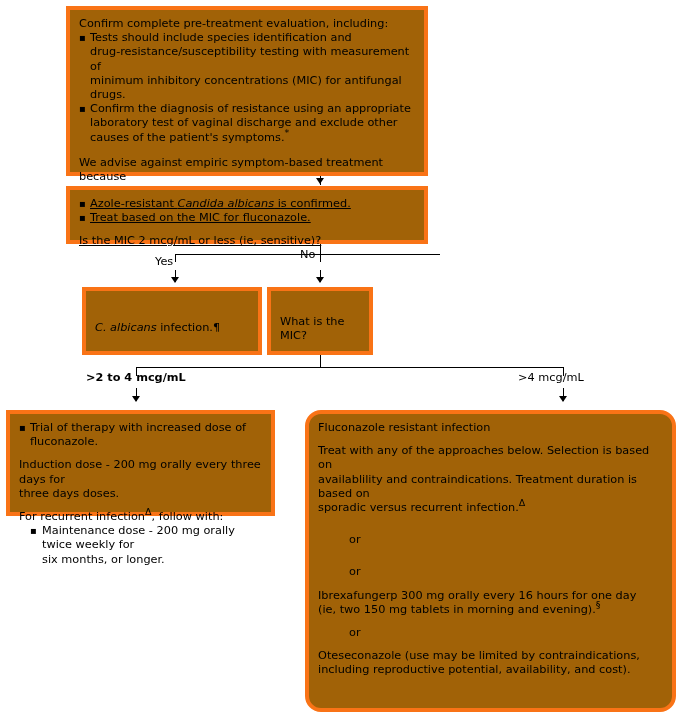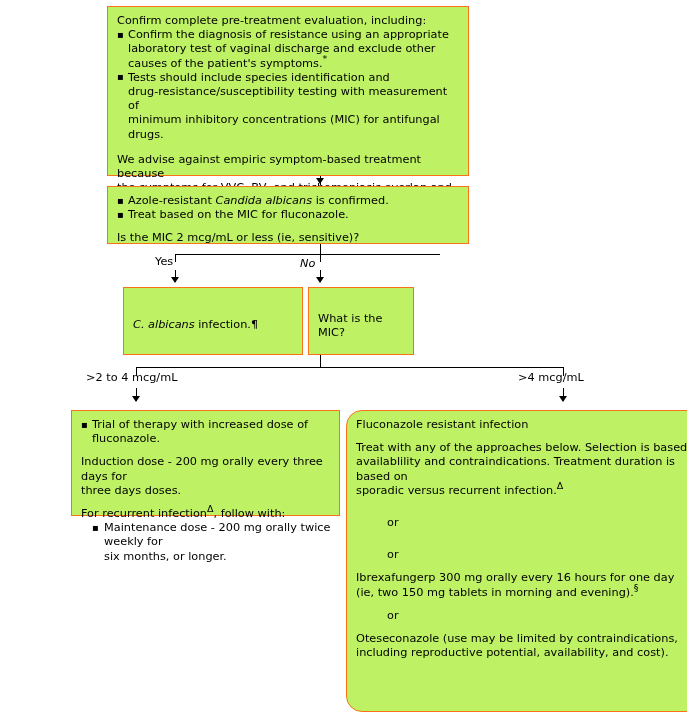--- a/index.html
+++ b/index.html
@@ -13,26 +13,25 @@
   }
   #canvas {
     position: relative;
     width: 687px;
     height: 719px;
     background: #ffffff;
     overflow: hidden;
   }
   .box {
     position: absolute;
-    border: 1px solid #f97316;
+    border: 4px solid #f97316;
     box-sizing: border-box;
-    background: #bef264;
+    background: #a16207;
     font-size: 11.3px;
     line-height: 14.2px;
-    margin-left: 41px;
   }
   .box .pad {
     padding: 7px 8px 7px 9px;
   }
   .para {
     margin: 0 0 0 0;
   }
   .gap {
     height: 11px;
   }
@@ -99,62 +98,62 @@
 </head>
 <body>
 
 <div id="canvas">
 
   <div class="box" style="left:66px; top:6px; width:362px; height:170px;">
     <div class="pad">
       <div class="para">Confirm complete pre-treatment evaluation, including:</div>
       <ul class="blist">
         <li>
+          <span>Tests should include species identification and</span><br>
+          <span>drug-resistance/susceptibility testing with measurement of</span><br>
+          <span>minimum inhibitory concentrations (MIC) for antifungal drugs.</span>
+        </li>
+        <li>
           <span>Confirm the diagnosis of resistance using an appropriate</span><br>
           <span>laboratory test of vaginal discharge and exclude other</span><br>
           <span>causes of the patient's symptoms.</span><span class="sup">*</span>
         </li>
-        <li>
-          <span>Tests should include species identification and</span><br>
-          <span>drug-resistance/susceptibility testing with measurement of</span><br>
-          <span>minimum inhibitory concentrations (MIC) for antifungal drugs.</span>
-        </li>
       </ul>
       <div class="gap"></div>
       <div class="para">
         <span>We advise against empiric symptom-based treatment because</span><br>
         <span>the symptoms for VVC, BV, and trichomoniasis overlap and</span><br>
         <span>cervicitis from sexually transmitted infections such as gonorrhea and</span><br>
         <span>chlamydia can cause abnormal vaginal discharge.</span>
       </div>
     </div>
   </div>
 
   <div class="vline" style="left:320px; top:176px; height:9px;"></div>
   <div class="arrowhead" style="left:316px; top:178px;"></div>
 
-  <div class="box" style="left:66px; top:186px; width:362px; height:58px;">
+  <div class="box" style="left:66px; top:186px; width:362px; height:58px;text-decoration:underline;">
     <div class="pad">
       <ul class="blist">
         <li><span>Azole-resistant </span><span class="ital">Candida albicans</span><span> is confirmed.</span></li>
         <li>Treat based on the MIC for fluconazole.</li>
       </ul>
       <div class="smallgap"></div>
       <div class="para">Is the MIC 2 mcg/mL or less (ie, sensitive)?</div>
     </div>
   </div>
 
   <div class="vline" style="left:320px; top:244px; height:10px;"></div>
   <div class="hline" style="left:175px; top:254px; width:146px;"></div>
   <div class="hline" style="left:320px; top:254px; width:120px;"></div>
   <div class="vline" style="left:175px; top:254px; height:8px;"></div>
   <div class="vline" style="left:320px; top:254px; height:8px;"></div>
 
   <div class="edgelabel centered" style="left:155px; top:255px; width:40px;">Yes</div>
-  <div class="edgelabel centered" style="left:300px; top:257px; width:40px;font-style:italic;">No</div>
+  <div class="edgelabel centered" style="left:300px; top:248px; width:40px;">No</div>
 
   <div class="vline" style="left:175px; top:270px; height:12px;"></div>
   <div class="arrowhead" style="left:171px; top:277px;"></div>
   <div class="vline" style="left:320px; top:270px; height:12px;"></div>
   <div class="arrowhead" style="left:316px; top:277px;"></div>
 
   <div class="box" style="left:82px; top:287px; width:180px; height:68px;">
     <div class="pad">
       <div class="smallgap"></div>
       <div class="para">
@@ -169,29 +168,29 @@
       <div class="para">What is the MIC?</div>
     </div>
   </div>
 
   <div class="vline" style="left:320px; top:355px; height:12px;"></div>
   <div class="hline" style="left:136px; top:367px; width:185px;"></div>
   <div class="hline" style="left:320px; top:367px; width:244px;"></div>
   <div class="vline" style="left:136px; top:367px; height:9px;"></div>
   <div class="vline" style="left:563px; top:367px; height:9px;"></div>
 
-  <div class="edgelabel centered" style="left:86px; top:371px; width:100px;">&gt;2 to 4 mcg/mL</div>
+  <div class="edgelabel centered" style="left:86px; top:371px; width:100px;font-weight:bold;">&gt;2 to 4 mcg/mL</div>
   <div class="edgelabel centered" style="left:518px; top:371px; width:90px;">&gt;4 mcg/mL</div>
 
   <div class="vline" style="left:136px; top:388px; height:13px;"></div>
   <div class="arrowhead" style="left:132px; top:396px;"></div>
   <div class="vline" style="left:563px; top:388px; height:13px;"></div>
   <div class="arrowhead" style="left:559px; top:396px;"></div>
 
-  <div class="box" style="left:30px; top:410px; width:269px; height:106px;">
+  <div class="box" style="left:6px; top:410px; width:269px; height:106px;">
     <div class="pad">
       <ul class="blist">
         <li>Trial of therapy with increased dose of fluconazole.</li>
       </ul>
       <div class="smallgap"></div>
       <div class="para">
         <span>Induction dose - 200 mg orally every three days for</span><br>
         <span>three days doses.</span>
       </div>
       <div class="smallgap"></div>

